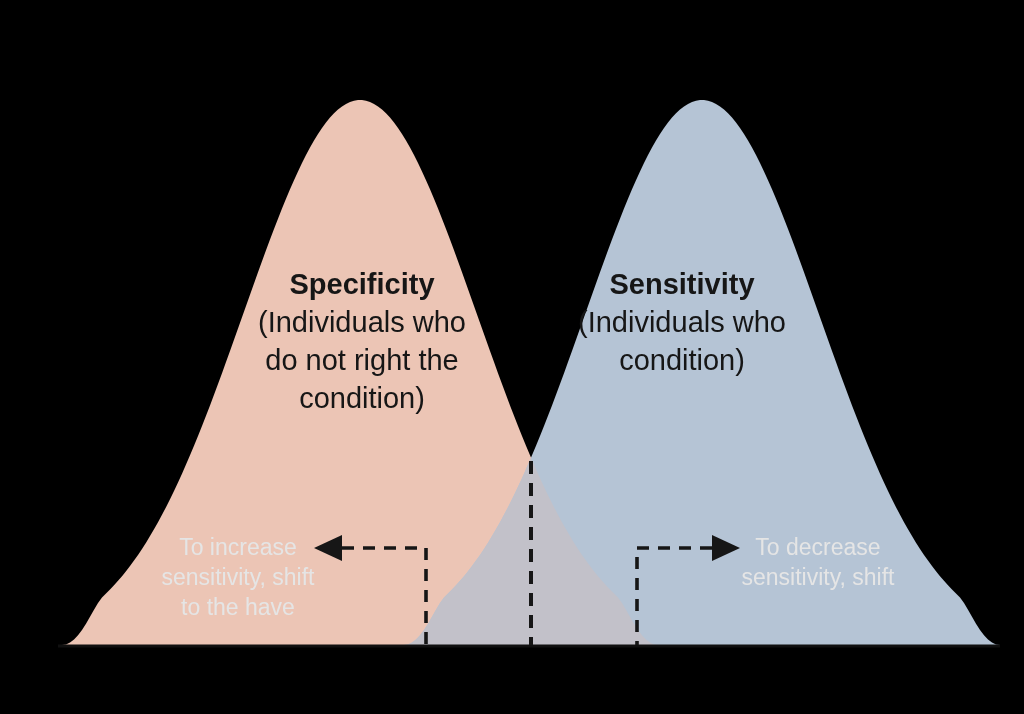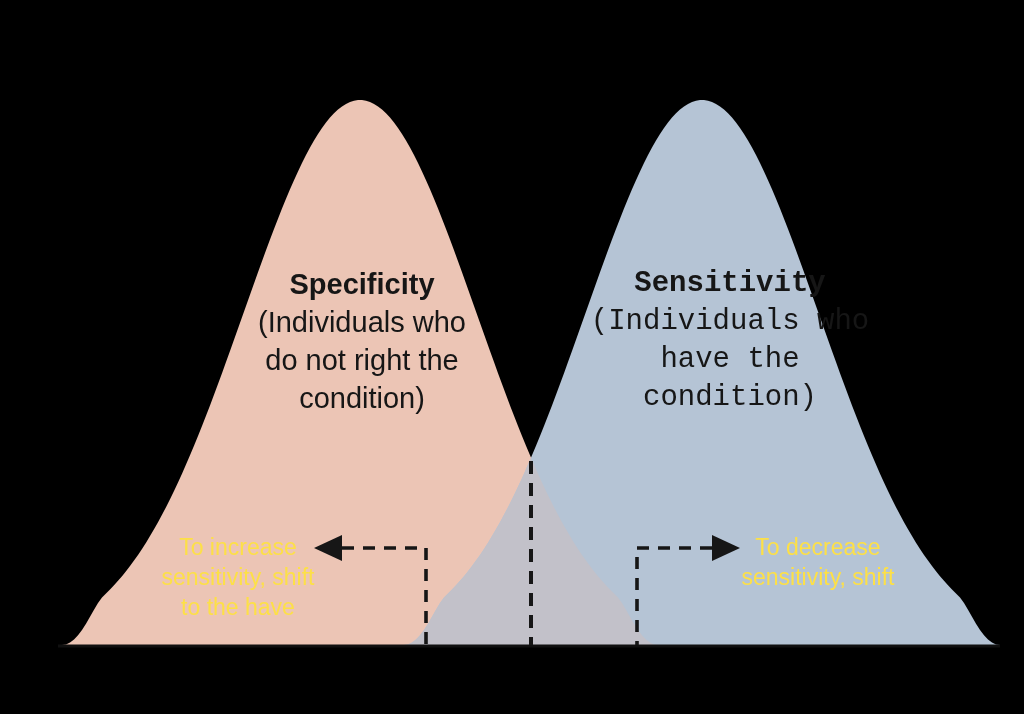--- a/index.html
+++ b/index.html
@@ -24,25 +24,25 @@
     color: #161616;
   }
   .label .label-title { font-weight: 700; }
 
   .annotation {
     position: absolute;
     width: 240px;
     text-align: center;
     font-size: 23px;
     line-height: 30px;
-    color: #fde047;
+    color: #e5e5e5;
   }
 
   .pink-label  { left: 212px; top: 265px; }
-  .blue-label  { left: 580px; top: 265px; font-family: Liberation Mono, monospace; }
+  .blue-label  { left: 532px; top: 265px; }
   .left-annotation  { left: 118px; top: 532px; }
   .right-annotation { left: 698px; top: 532px; }
 </style>
 </head>
 <body style="background: rgb(0, 0, 0);">
 
 <div class="canvas">
 
   <svg width="1024" height="714" viewBox="0 0 1024 714">
     <defs>
@@ -71,21 +71,20 @@
   <div class="label pink-label">
     <div class="label-title">Specificity</div>
     <div>(Individuals who</div>
     <div>do not right the</div>
     <div>condition)</div>
   </div>
 
   <div class="label blue-label">
     <div class="label-title">Sensitivity</div>
     <div>(Individuals who</div>
-    <div>have the</div>
     <div>condition)</div>
   </div>
 
   <div class="annotation left-annotation">
     <div>To increase</div>
     <div>sensitivity, shift</div>
     <div>to the have</div>
   </div>
 
   <div class="annotation right-annotation">

